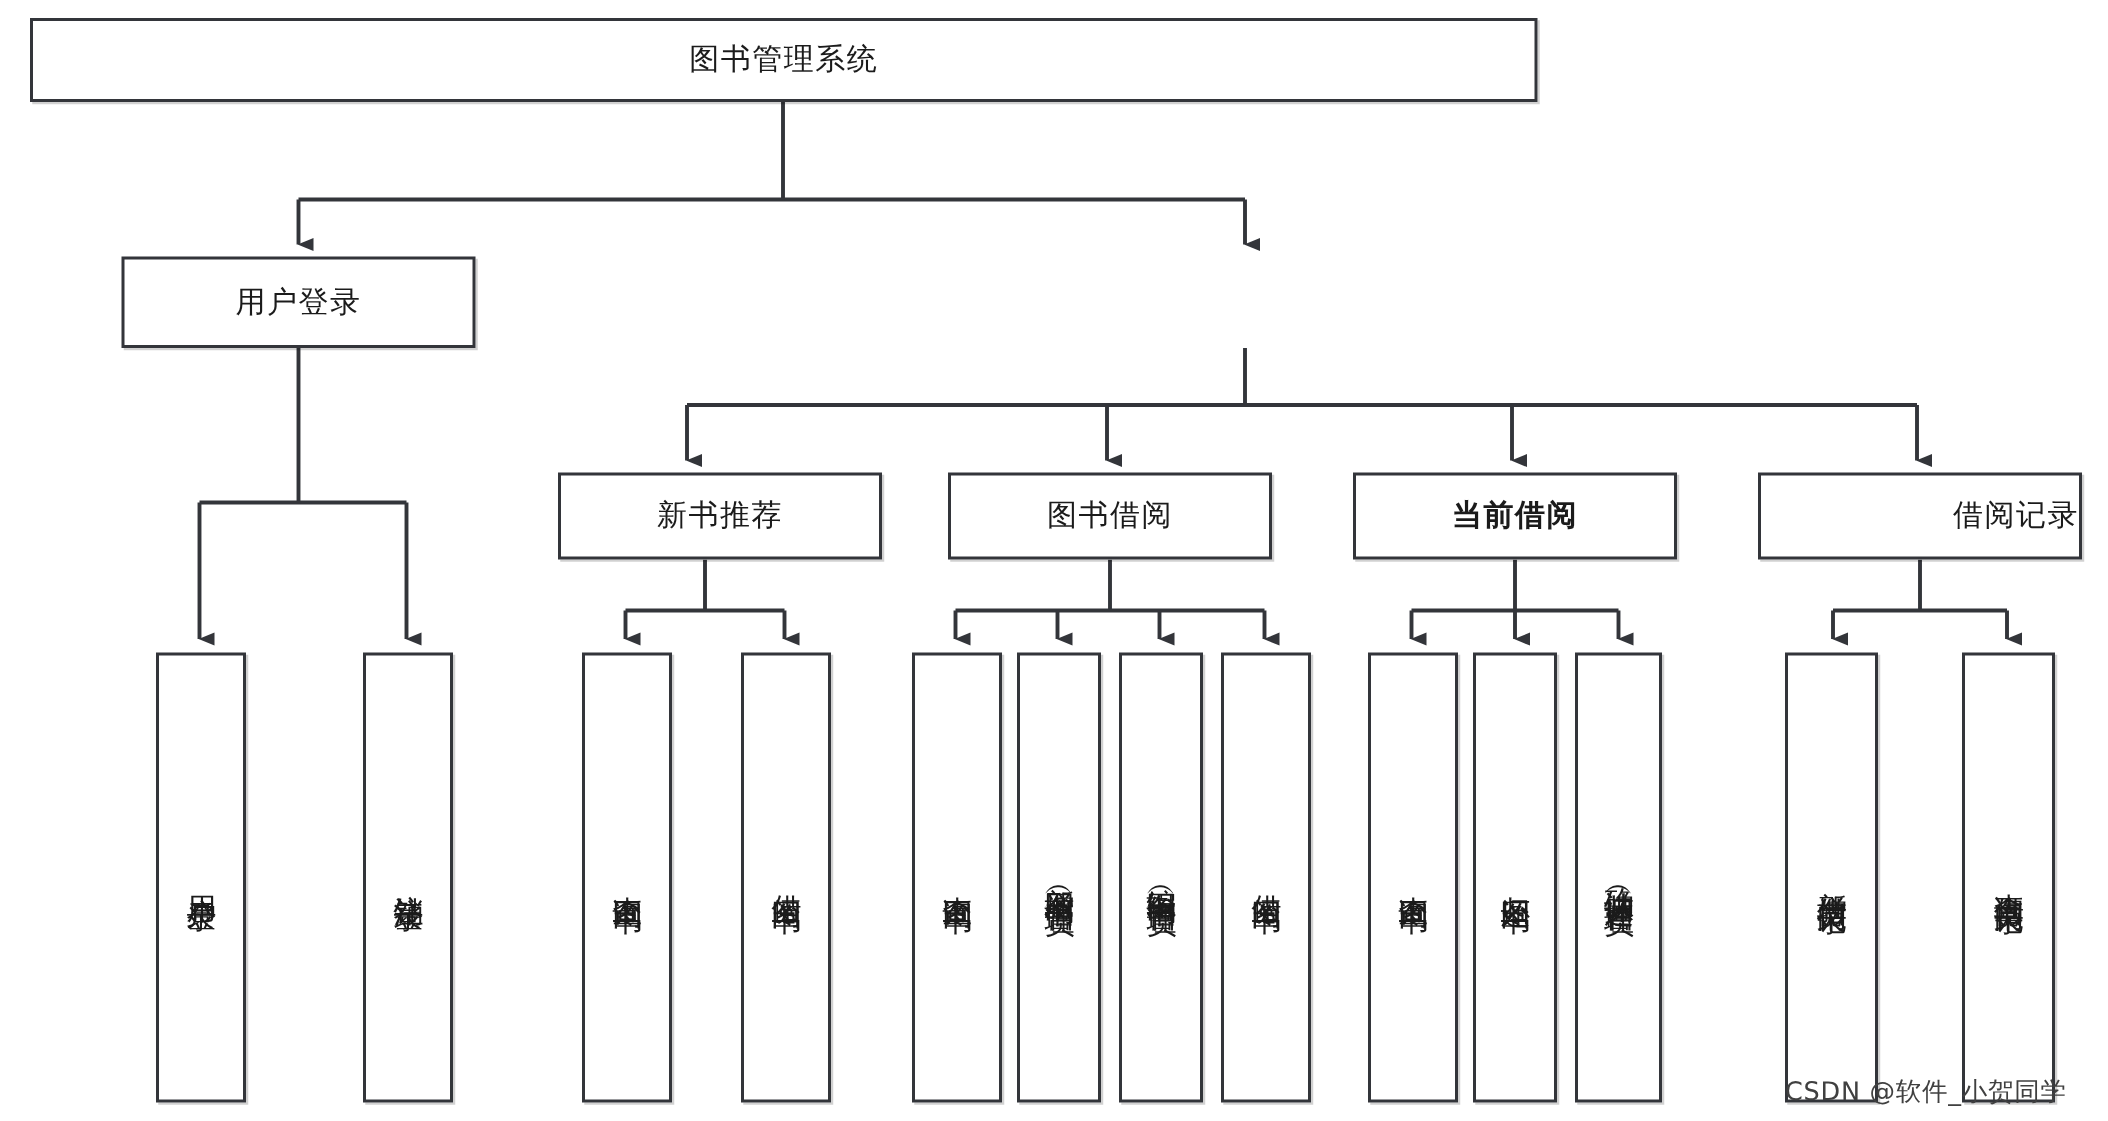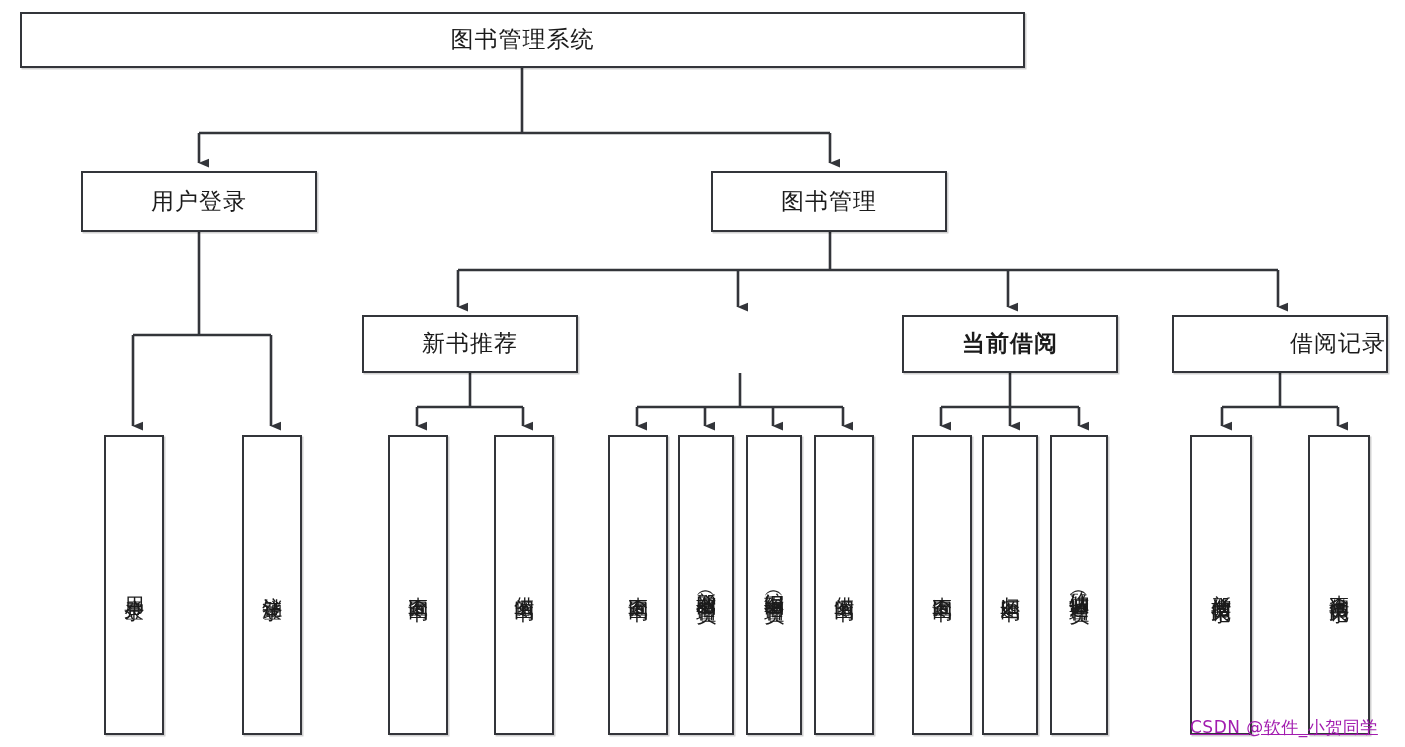--- a/index.html
+++ b/index.html
@@ -39,43 +39,42 @@
   }
   .node-label {
     font-size: 21px;
     line-height: 1.18;
     letter-spacing: 1px;
     color: #1b1b1b;
     white-space: nowrap;
     text-align: center;
   }
   .node.horizontal .node-label {
-    font-size: 23px;
+    font-size: 20px;
   }
   .node.vertical {
     align-items: center;
     justify-content: center;
   }
   .node.vertical .node-label {
     writing-mode: vertical-rl;
     text-orientation: upright;
     font-size: 20px;
     line-height: 1.28;
     letter-spacing: 2px;
     max-height: 100%;
     white-space: normal;
   }
   .watermark {
     position: absolute;
     font-size: 17px;
-    color: #a21caf;
+    color: #404040;
     letter-spacing: 0.5px;
     white-space: nowrap;
     user-select: none;
-    text-decoration: underline;
   }
 </style>
 </head>
 <body>
 
 <div id="diagram-root">
 
   <svg id="edge-layer" viewBox="0 0 1405 747" width="1405" height="747" xmlns="http://www.w3.org/2000/svg">
     <defs>
       <marker id="arrowhead" markerWidth="10" markerHeight="11" refX="4.6" refY="10" orient="auto" markerUnits="userSpaceOnUse">
@@ -128,26 +127,26 @@
     </g>
   </svg>
 
   <div class="node horizontal" style="left:20px; top:12px; width:1005px; height:56px;">
     <span class="node-label">图书管理系统</span>
   </div>
 
   <div class="node horizontal" style="left:81px; top:171px; width:236px; height:61px;">
     <span class="node-label">用户登录</span>
   </div>
-  <div class="node horizontal" style="left:711px; top:171px; width:236px; height:61px;">
-    <span class="node-label">图书管理</span>
+
+  <div class="node horizontal" style="left:372px; top:315px; width:216px; height:58px;">
+    <span class="node-label">新书推荐</span>
   </div>
-
-  <div class="node horizontal" style="left:362px; top:315px; width:216px; height:58px;">
-    <span class="node-label">新书推荐</span>
+  <div class="node horizontal" style="left:632px; top:315px; width:216px; height:58px;">
+    <span class="node-label">图书借阅</span>
   </div>
   <div class="node horizontal" style="left:902px; top:315px; width:216px; height:58px;font-weight:bold;">
     <span class="node-label">当前借阅</span>
   </div>
   <div class="node horizontal" style="left:1172px; top:315px; width:216px; height:58px;justify-content:flex-end;">
     <span class="node-label">借阅记录</span>
   </div>
 
   <div class="node vertical" style="left:104px; top:435px; width:60px; height:300px;">
     <span class="node-label">用户登录</span>

